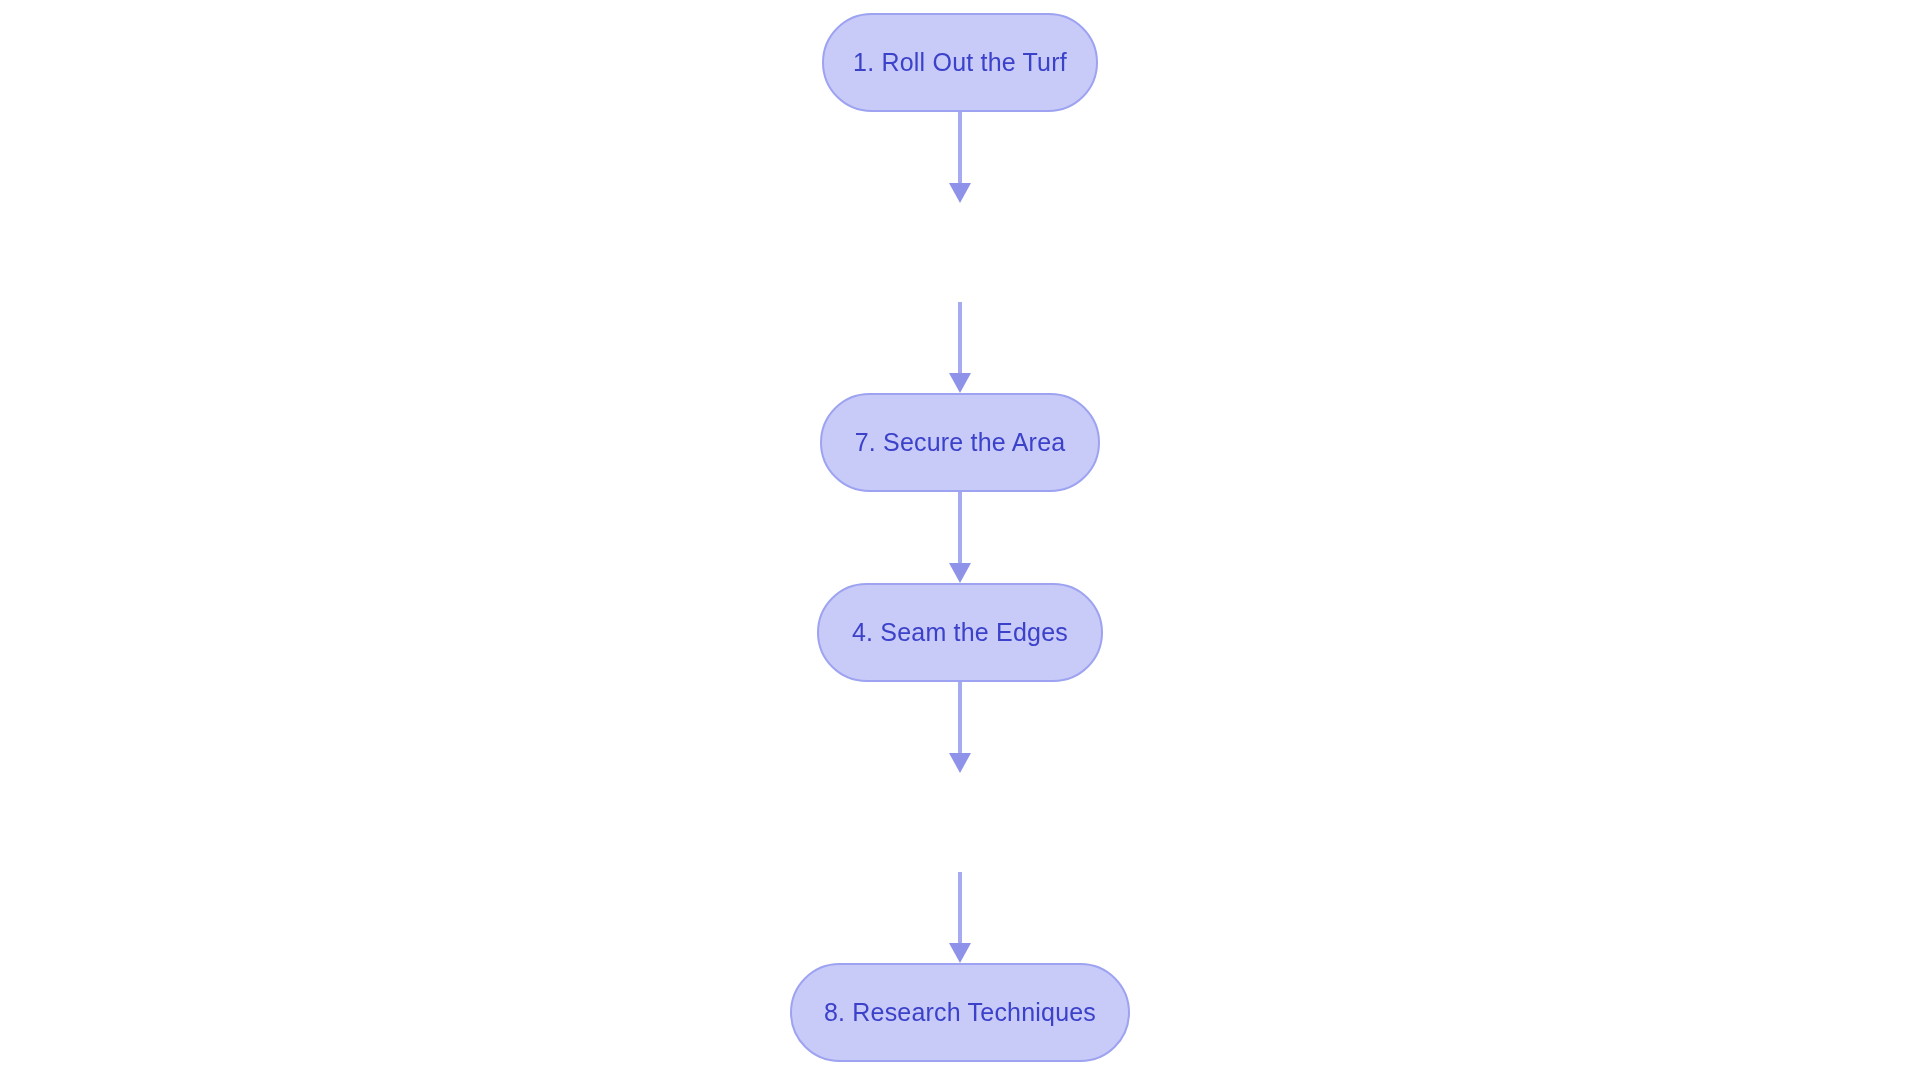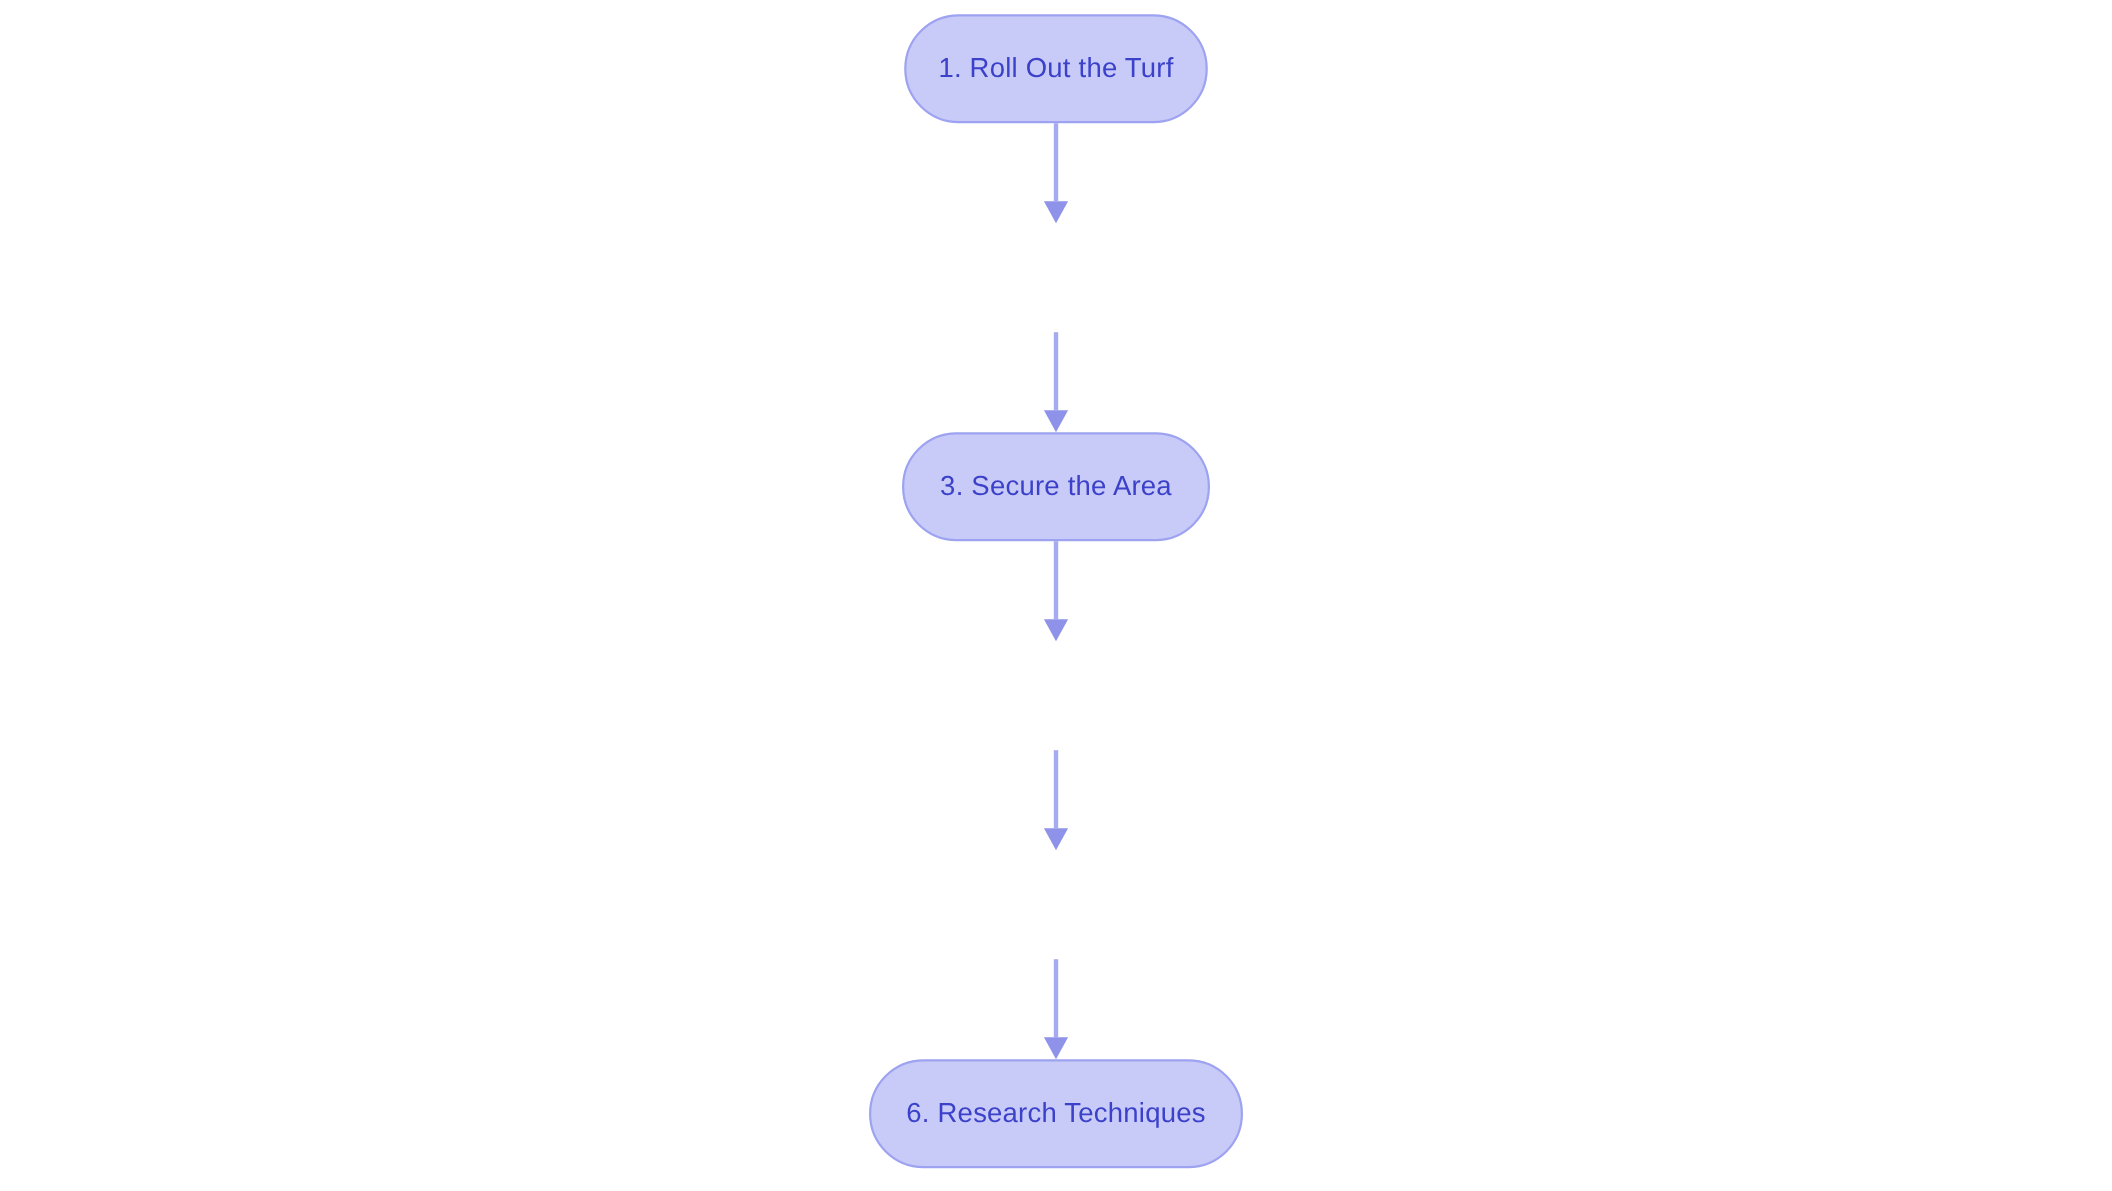--- a/index.html
+++ b/index.html
@@ -73,37 +73,40 @@
     <div class="arrowhead"></div>
   </div>
 
 
   <div class="connector" style="top:302px;">
     <div class="connector-line"></div>
     <div class="arrowhead"></div>
   </div>
 
   <div class="node" style="top:393px; width:280px;">
-    <span class="node-label">3. Secure the Area</span>
+    <span class="node-label">7. Secure the Area</span>
   </div>
 
   <div class="connector" style="top:492px;">
     <div class="connector-line"></div>
     <div class="arrowhead"></div>
   </div>
 
+  <div class="node" style="top:583px; width:286px;">
+    <span class="node-label">4. Seam the Edges</span>
+  </div>
 
   <div class="connector" style="top:682px;">
     <div class="connector-line"></div>
     <div class="arrowhead"></div>
   </div>
 
 
   <div class="connector" style="top:872px;">
     <div class="connector-line"></div>
     <div class="arrowhead"></div>
   </div>
 
   <div class="node" style="top:963px; width:340px;">
-    <span class="node-label">6. Research Techniques</span>
+    <span class="node-label">8. Research Techniques</span>
   </div>
 
 </div>
 
 </body></html>

